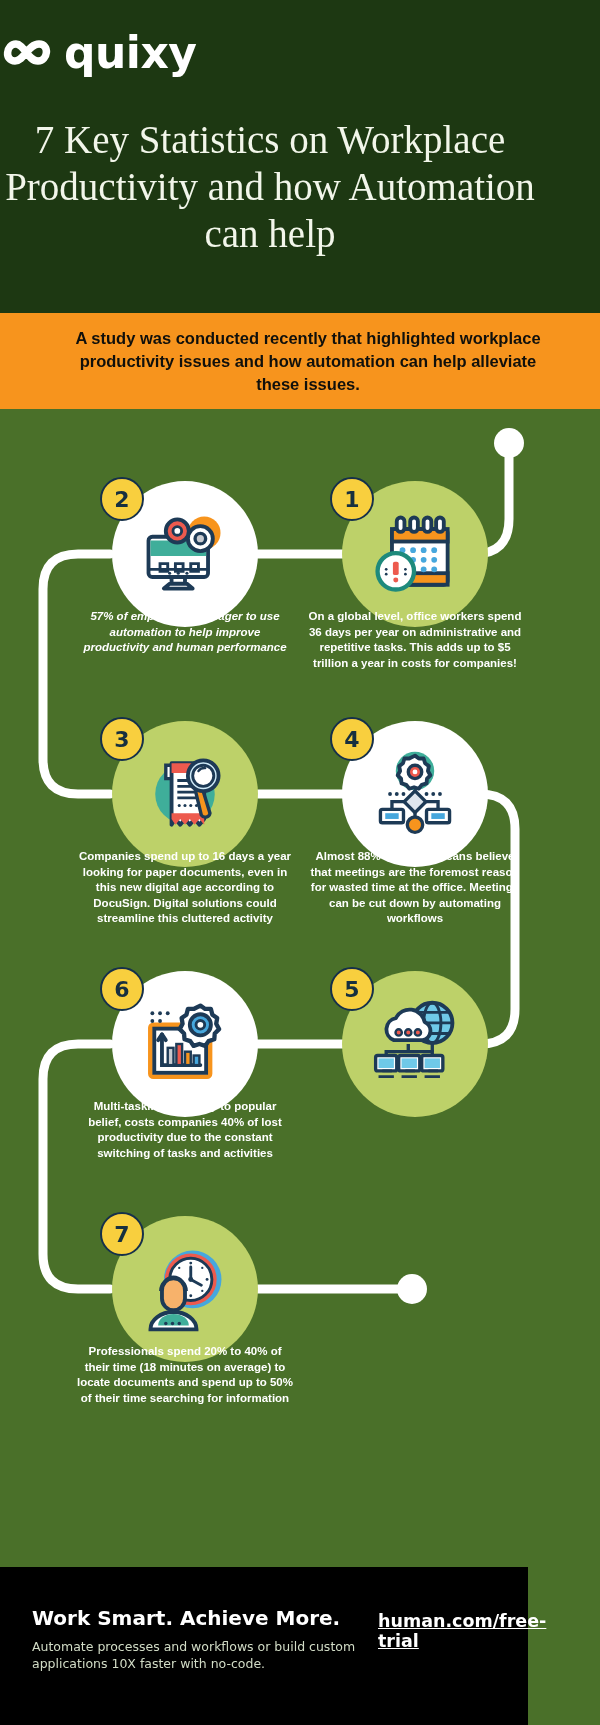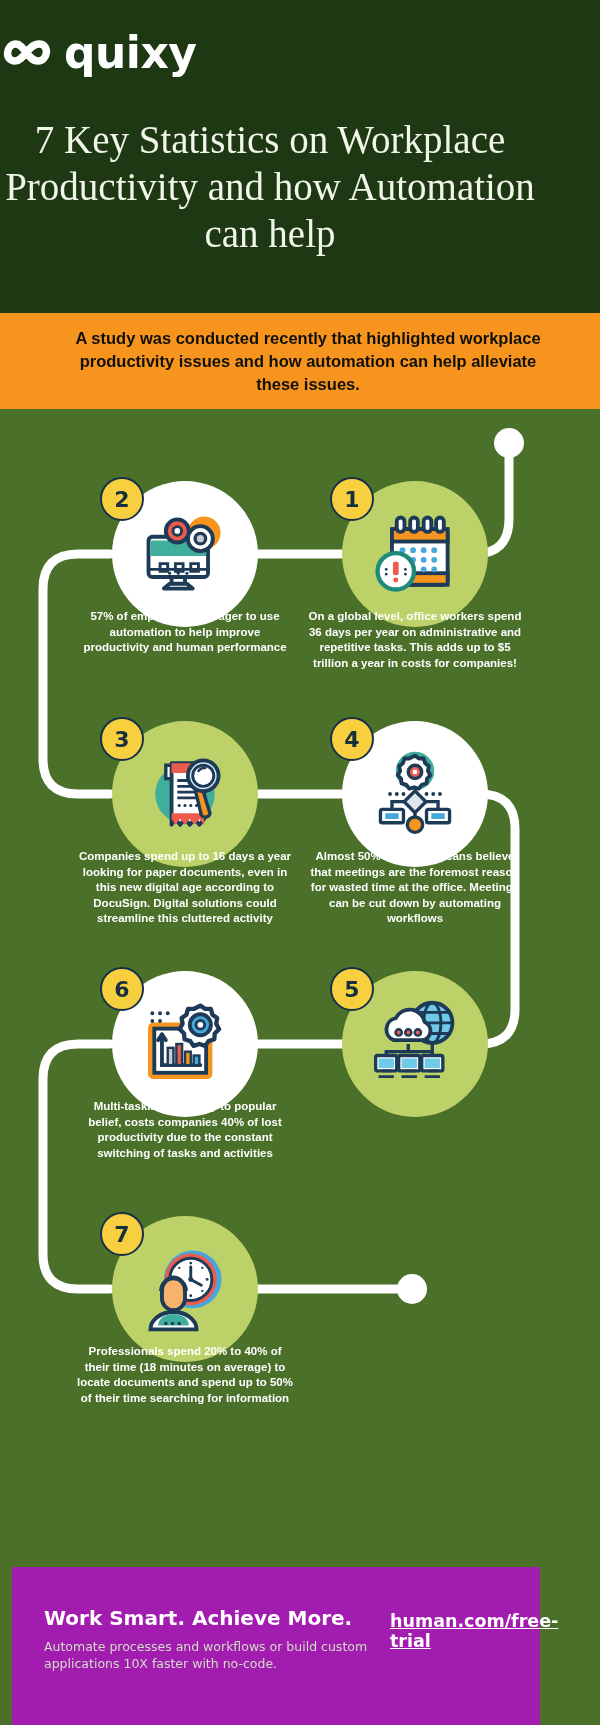--- a/index.html
+++ b/index.html
@@ -74,22 +74,22 @@
   .icon-wrap svg { width:96px; height:96px; display:block; }
 
   
   .caption {
     position:absolute; width:216px; text-align:center;
     color:#ffffff; font-size:11.5px; line-height:15.5px; font-weight:700;
   }
 
   
   .footer {
-    position:absolute; left:12px; top:1567px; width:528px; height:158px;
-    background:#a21caf;
+    position:absolute; left:0; top:1567px; width:528px; height:158px;
+    background:#000000;
   }
   .footer-left { position:absolute; left:32px; top:38px; width:330px; }
   .footer-tagline {
     color:#ffffff; font-size:20px; font-weight:700; line-height:26px;
     font-family:"DejaVu Sans", sans-serif;
   }
   .footer-sub {
     margin-top:7px; color:#d2dcc6; font-size:12.5px; line-height:17px;
     font-family:"DejaVu Sans", sans-serif;
   }
@@ -206,21 +206,21 @@
           <g fill="#1d3a56">
             <circle cx="20" cy="66" r="1.4"></circle>
               <circle cx="20" cy="71" r="1.4"></circle>
             <circle cx="40" cy="66" r="1.4"></circle>
               <circle cx="40" cy="71" r="1.4"></circle>
           </g>
         </svg>
       </div>
     </div>
 
-    <p class="caption" style="left:77px; top:200px;">57% of employers are eager to use automation to help improve productivity and human performance</p>
+    <p class="caption" style="left:77px; top:200px;font-style:italic;">57% of employers are eager to use automation to help improve productivity and human performance</p>
     <p class="caption" style="left:307px; top:200px;">On a global level, office workers spend 36 days per year on administrative and repetitive tasks. This adds up to $5 trillion a year in costs for companies!</p>
 
     <div class="node" style="left:112px; top:312px;">
       <div class="disc olive"></div>
       <div class="badge">3</div>
       <div class="icon-wrap">
         <svg viewBox="0 0 100 100">
           <circle cx="50" cy="50" r="31" fill="#3fae9a"></circle>
           <path d="M30 20 h12 v14 h-12 z" fill="#ffffff" stroke="#1d3a56" stroke-width="3.5"></path>
           <path d="M36 18 h34 v58 l-5 6 -5 -6 -5 6 -5 -6 -5 6 -5 -6 -4 6 V18 z" fill="#ffffff" stroke="#1d3a56" stroke-width="4" stroke-linejoin="round"></path>
@@ -273,21 +273,21 @@
             <rect x="62" y="66" width="24" height="14" rx="2"></rect>
           </g>
           <rect x="19" y="70" width="14" height="6" fill="#46a7dd"></rect>
           <rect x="67" y="70" width="14" height="6" fill="#46a7dd"></rect>
           <circle cx="50" cy="82" r="8" fill="#f7941d" stroke="#1d3a56" stroke-width="3.5"></circle>
         </svg>
       </div>
     </div>
 
     <p class="caption" style="left:77px; top:440px;">Companies spend up to 16 days a year looking for paper documents, even in this new digital age according to DocuSign. Digital solutions could streamline this cluttered activity</p>
-    <p class="caption" style="left:307px; top:440px;">Almost 50% of all Americans believe that meetings are the foremost reason for wasted time at the office. Meetings can be cut down by automating workflows</p>
+    <p class="caption" style="left:307px; top:440px;">Almost 88% of all Americans believe that meetings are the foremost reason for wasted time at the office. Meetings can be cut down by automating workflows</p>
 
     <div class="node" style="left:112px; top:562px;">
       <div class="disc white"></div>
       <div class="badge">6</div>
       <div class="icon-wrap">
         <svg viewBox="0 0 100 100">
           <rect x="14" y="30" width="62" height="54" rx="3" fill="#ffffff" stroke="#f7941d" stroke-width="5"></rect>
           <rect x="18" y="34" width="54" height="46" fill="#ffffff" stroke="#1d3a56" stroke-width="4"></rect>
           <path d="M26 40 v32 h40" stroke="#1d3a56" stroke-width="4" fill="none" stroke-linecap="round"></path>
           <path d="M26 40 l-4 6 M26 40 l4 6" stroke="#1d3a56" stroke-width="4" fill="none" stroke-linecap="round"></path>

